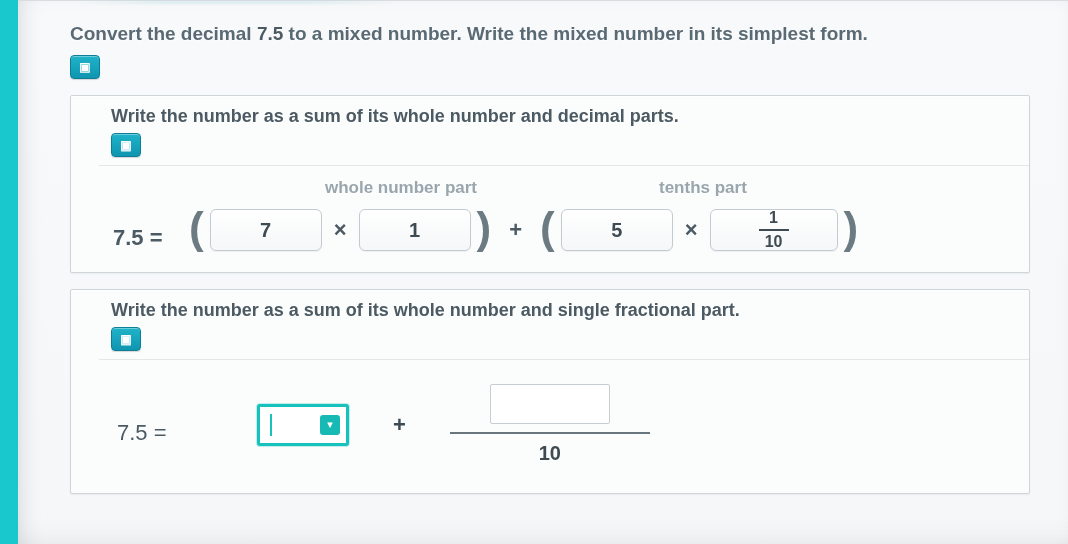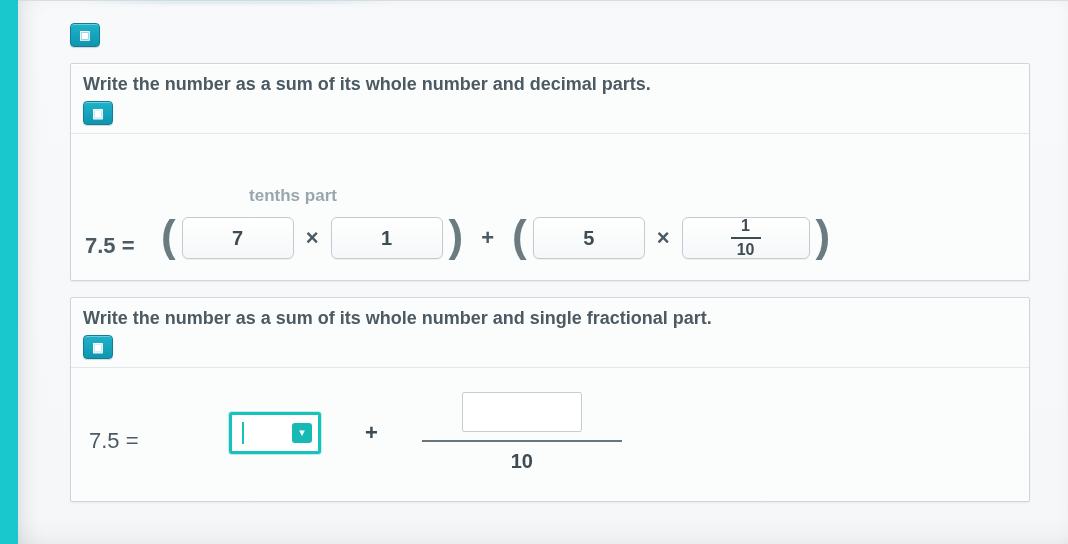--- a/index.html
+++ b/index.html
@@ -53,20 +53,21 @@
   }
 
   .spacer-16 { height: 16px; }
 
   .panel {
     border: 1px solid #cfd6da;
     border-radius: 2px;
     background: #fbfcfc;
     box-shadow: 0 1px 0 rgba(255,255,255,.8) inset, 0 1px 2px rgba(0,0,0,.06);
     margin-bottom: 16px;
+    padding-left: 28px;
   }
   .panel-head {
     padding: 10px 12px 8px 12px;
     color: #4c5a63;
     font-size: 18px;
     font-weight: 800;
     text-shadow: 0 1px 0 rgba(255,255,255,.6);
   }
   .panel-head .video-chip { margin-top: 6px; }
   .panel-body {
@@ -76,21 +77,21 @@
 
   .col-labels {
     display: flex;
     font-size: 17px;
     color: #9aa6ad;
     font-weight: 600;
     margin: 2px 0 10px 0;
     text-shadow: 0 1px 0 #fff;
   }
   .col-labels .a { width: 420px; text-align: center; margin-left:78px;}
-  .col-labels .b { width: 320px; text-align: center; margin-left: 48px; margin-top: 40px; }
+  .col-labels .b { width: 320px; margin-left: 48px; }
 
   .eq-row {
     display: flex; align-items: center;
     color: #3e4b53; font-weight: 800; font-size: 22px;
   }
   .lhs { min-width: 70px; color:#4c5a63;margin-top:16px; }
   .paren { font-size: 44px; font-weight: 600; line-height: 1; position: relative; top: -2px; margin: 0 6px; color:#6c7a82;}
   .op { margin: 0 12px; font-size: 22px; font-weight:800; color:#4c5a63;}
 
   .val-box {
@@ -146,36 +147,40 @@
   }
 </style>
 </head>
 <body>
 
 <div class="left-rail"></div>
 
 <div class="page">
   <div class="top-blue-shadow"></div>
 
+  <div class="q-intro">
+    <span>Convert the decimal </span><b>7.5</b><span> to a mixed number. Write the mixed number in its simplest form.</span>
+  </div>
   <div class="video-chip">
     <span>▣</span>
   </div>
 
   <div class="spacer-16"></div>
 
   
   <div class="panel">
     <div class="panel-head">
       <div>Write the number as a sum of its whole number and decimal parts.</div>
       <div class="video-chip">
         <span>▣</span>
       </div>
     </div>
     <div class="panel-body">
       <div class="col-labels">
+        <div class="a">whole number part</div>
         <div class="b">tenths part</div>
       </div>
 
       <div class="eq-row">
         <span class="lhs">7.5 =</span>
 
         <span class="paren">(</span>
         <span class="val-box">
             <span>7</span>
           </span>

